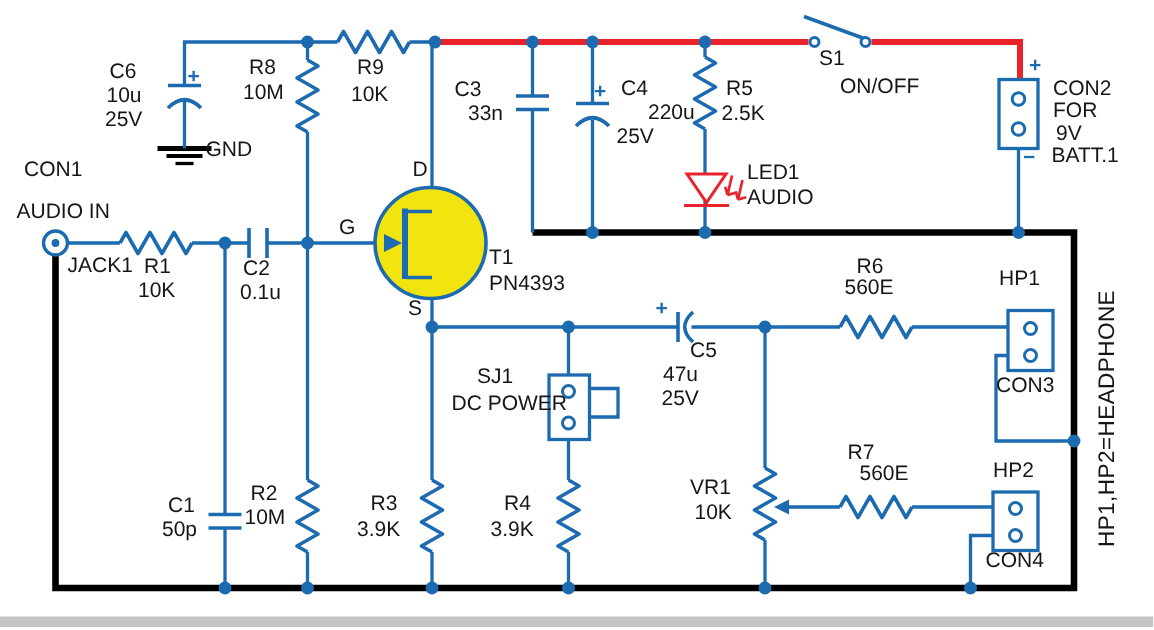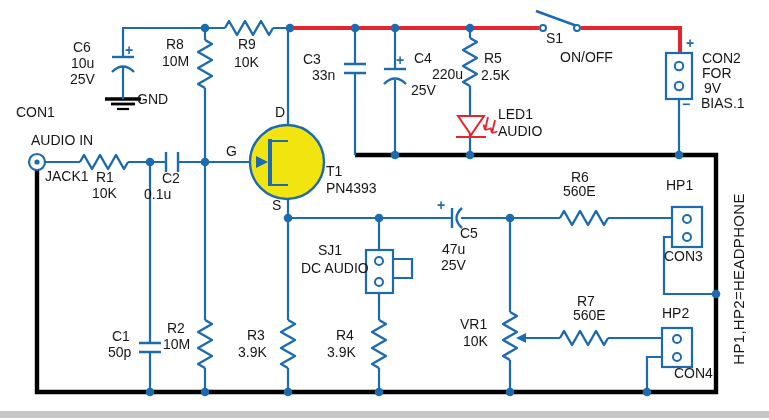--- a/index.html
+++ b/index.html
@@ -196,27 +196,27 @@
     <circle class="nd" cx="150" cy="392" r="4.3"></circle>
         <circle class="nd" cx="205" cy="392" r="4.3"></circle>
     <circle class="nd" cx="288" cy="392" r="4.3"></circle>
         <circle class="nd" cx="379" cy="392" r="4.3"></circle>
     <circle class="nd" cx="510" cy="392" r="4.3"></circle>
         <circle class="nd" cx="647" cy="392" r="4.3"></circle>
   </g>
 </svg>
 
 <span class="lbl" style="left:16px;top:105px">CON1</span>
-<span class="lbl" style="left:31px;top:133px">AUDIO IN</span>
+<span class="lbl" style="left:11px;top:133px">AUDIO IN</span>
 <span class="lbl" style="left:45px;top:169px">JACK1</span>
 
 <span class="lbl" style="left:96px;top:170px">R1</span>
 <span class="lbl" style="left:92px;top:186px">10K</span>
 <span class="lbl" style="left:162px;top:171px">C2</span>
-<span class="lbl" style="left:144px;top:187px">0.1u</span>
+<span class="lbl" style="left:160px;top:187px">0.1u</span>
 
 <span class="lbl" style="left:73px;top:40px">C6</span>
 <span class="lbl" style="left:71px;top:56px">10u</span>
 <span class="lbl" style="left:70px;top:72px">25V</span>
 <span class="lbl blue" style="left:125px;top:43px">+</span>
 <span class="lbl" style="left:137px;top:92px">GND</span>
 
 <span class="lbl" style="left:166px;top:37px">R8</span>
 <span class="lbl" style="left:162px;top:54px">10M</span>
 <span class="lbl" style="left:238px;top:37px">R9</span>
@@ -241,47 +241,47 @@
 <span class="lbl" style="left:498px;top:124px">AUDIO</span>
 
 <span class="lbl" style="left:546px;top:31px">S1</span>
 <span class="lbl" style="left:560px;top:50px">ON/OFF</span>
 
 <span class="lbl blue" style="left:686px;top:36px">+</span>
 <span class="lbl blue" style="left:682px;top:97px">−</span>
 <span class="lbl" style="left:702px;top:51px">CON2</span>
 <span class="lbl" style="left:702px;top:66px">FOR</span>
 <span class="lbl" style="left:704px;top:81px">9V</span>
-<span class="lbl" style="left:701px;top:96px">BIAS.1</span>
+<span class="lbl" style="left:701px;top:96px">BATT.1</span>
 
 <span class="lbl" style="left:112px;top:329px">C1</span>
 <span class="lbl" style="left:108px;top:345px">50p</span>
 <span class="lbl" style="left:167px;top:321px">R2</span>
 <span class="lbl" style="left:163px;top:337px">10M</span>
 <span class="lbl" style="left:247px;top:328px">R3</span>
 <span class="lbl" style="left:238px;top:345px">3.9K</span>
 <span class="lbl" style="left:336px;top:328px">R4</span>
 <span class="lbl" style="left:327px;top:345px">3.9K</span>
 
 <span class="lbl" style="left:318px;top:243px">SJ1</span>
-<span class="lbl" style="left:301px;top:261px">DC AUDIO</span>
+<span class="lbl" style="left:301px;top:261px">DC POWER</span>
 
 <span class="lbl blue" style="left:437px;top:198px">+</span>
 <span class="lbl" style="left:460px;top:226px">C5</span>
 <span class="lbl" style="left:442px;top:242px">47u</span>
 <span class="lbl" style="left:441px;top:258px">25V</span>
 
 <span class="lbl" style="left:571px;top:170px">R6</span>
 <span class="lbl" style="left:563px;top:184px">560E</span>
-<span class="lbl" style="left:577px;top:294px">R7</span>
+<span class="lbl" style="left:565px;top:294px">R7</span>
 <span class="lbl" style="left:573px;top:308px">560E</span>
 
 <span class="lbl" style="left:460px;top:317px">VR1</span>
 <span class="lbl" style="left:463px;top:334px">10K</span>
 
 <span class="lbl" style="left:666px;top:178px">HP1</span>
 <span class="lbl" style="left:664px;top:249px">CON3</span>
 <span class="lbl" style="left:662px;top:306px">HP2</span>
-<span class="lbl" style="left:674px;top:366px">CON4</span>
+<span class="lbl" style="left:657px;top:366px">CON4</span>
 
 <span class="lbl vert">HP1,HP2=HEADPHONE</span>
 
 </div>
 
 </body></html>

